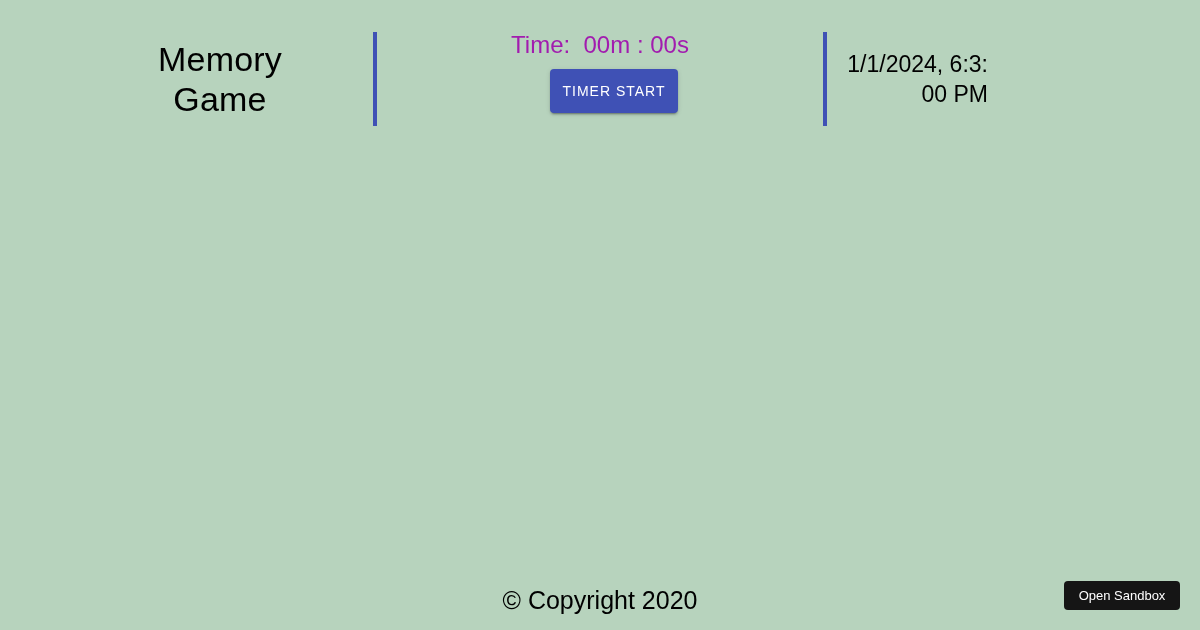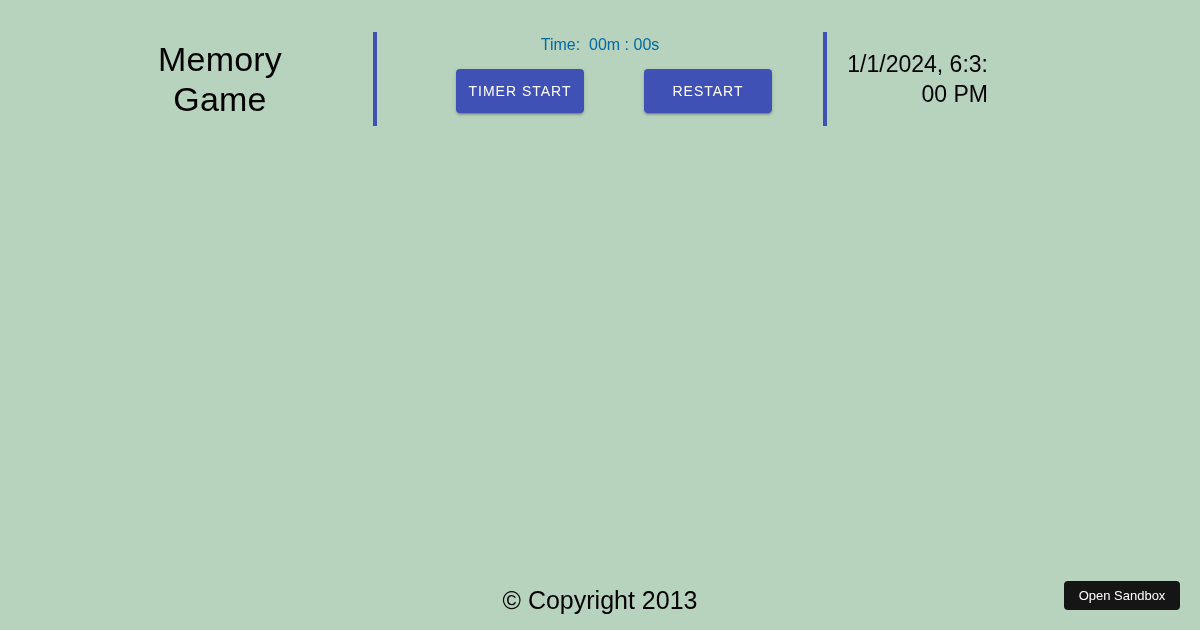--- a/index.html
+++ b/index.html
@@ -75,23 +75,23 @@
   .timer-block {
     position: absolute;
     left: 380px;
     top: 30px;
     width: 440px;
     display: flex;
     flex-direction: column;
     align-items: center;
   }
   .time-label {
-    font-size: 16px;
+    font-size: 24px;
     line-height: 30px;
-    color: #0369a1;
+    color: #a21caf;
     text-align: right;
     white-space: pre;
     margin-bottom: 9px;
   }
   .btn-row {
     display: flex;
     align-items: flex-start;
     gap: 32px;
   }
   .mui-btn {
@@ -192,34 +192,33 @@
       <div class="title-block">
         <div class="app-title">Memory Game</div>
       </div>
 
       <div class="divider divider-left"></div>
 
       <div class="timer-block">
         <div class="time-label">Time:  00m : 00s</div>
         <div class="btn-row">
           <button class="mui-btn">TIMER START</button>
-          <button class="mui-btn">RESTART</button>
         </div>
       </div>
 
       <div class="divider divider-right"></div>
 
       <div class="date-block">
         <div class="date-text">1/1/2024, 6:3:00 PM</div>
       </div>
 
     </div>
   </div>
 
   <div class="board"></div>
 
   <div class="footer">
-    <div class="copyright">© Copyright 2013</div>
+    <div class="copyright">© Copyright 2020</div>
   </div>
 
 </div>
 
 <button class="sandbox-btn">Open Sandbox</button>
 
 </body></html>

